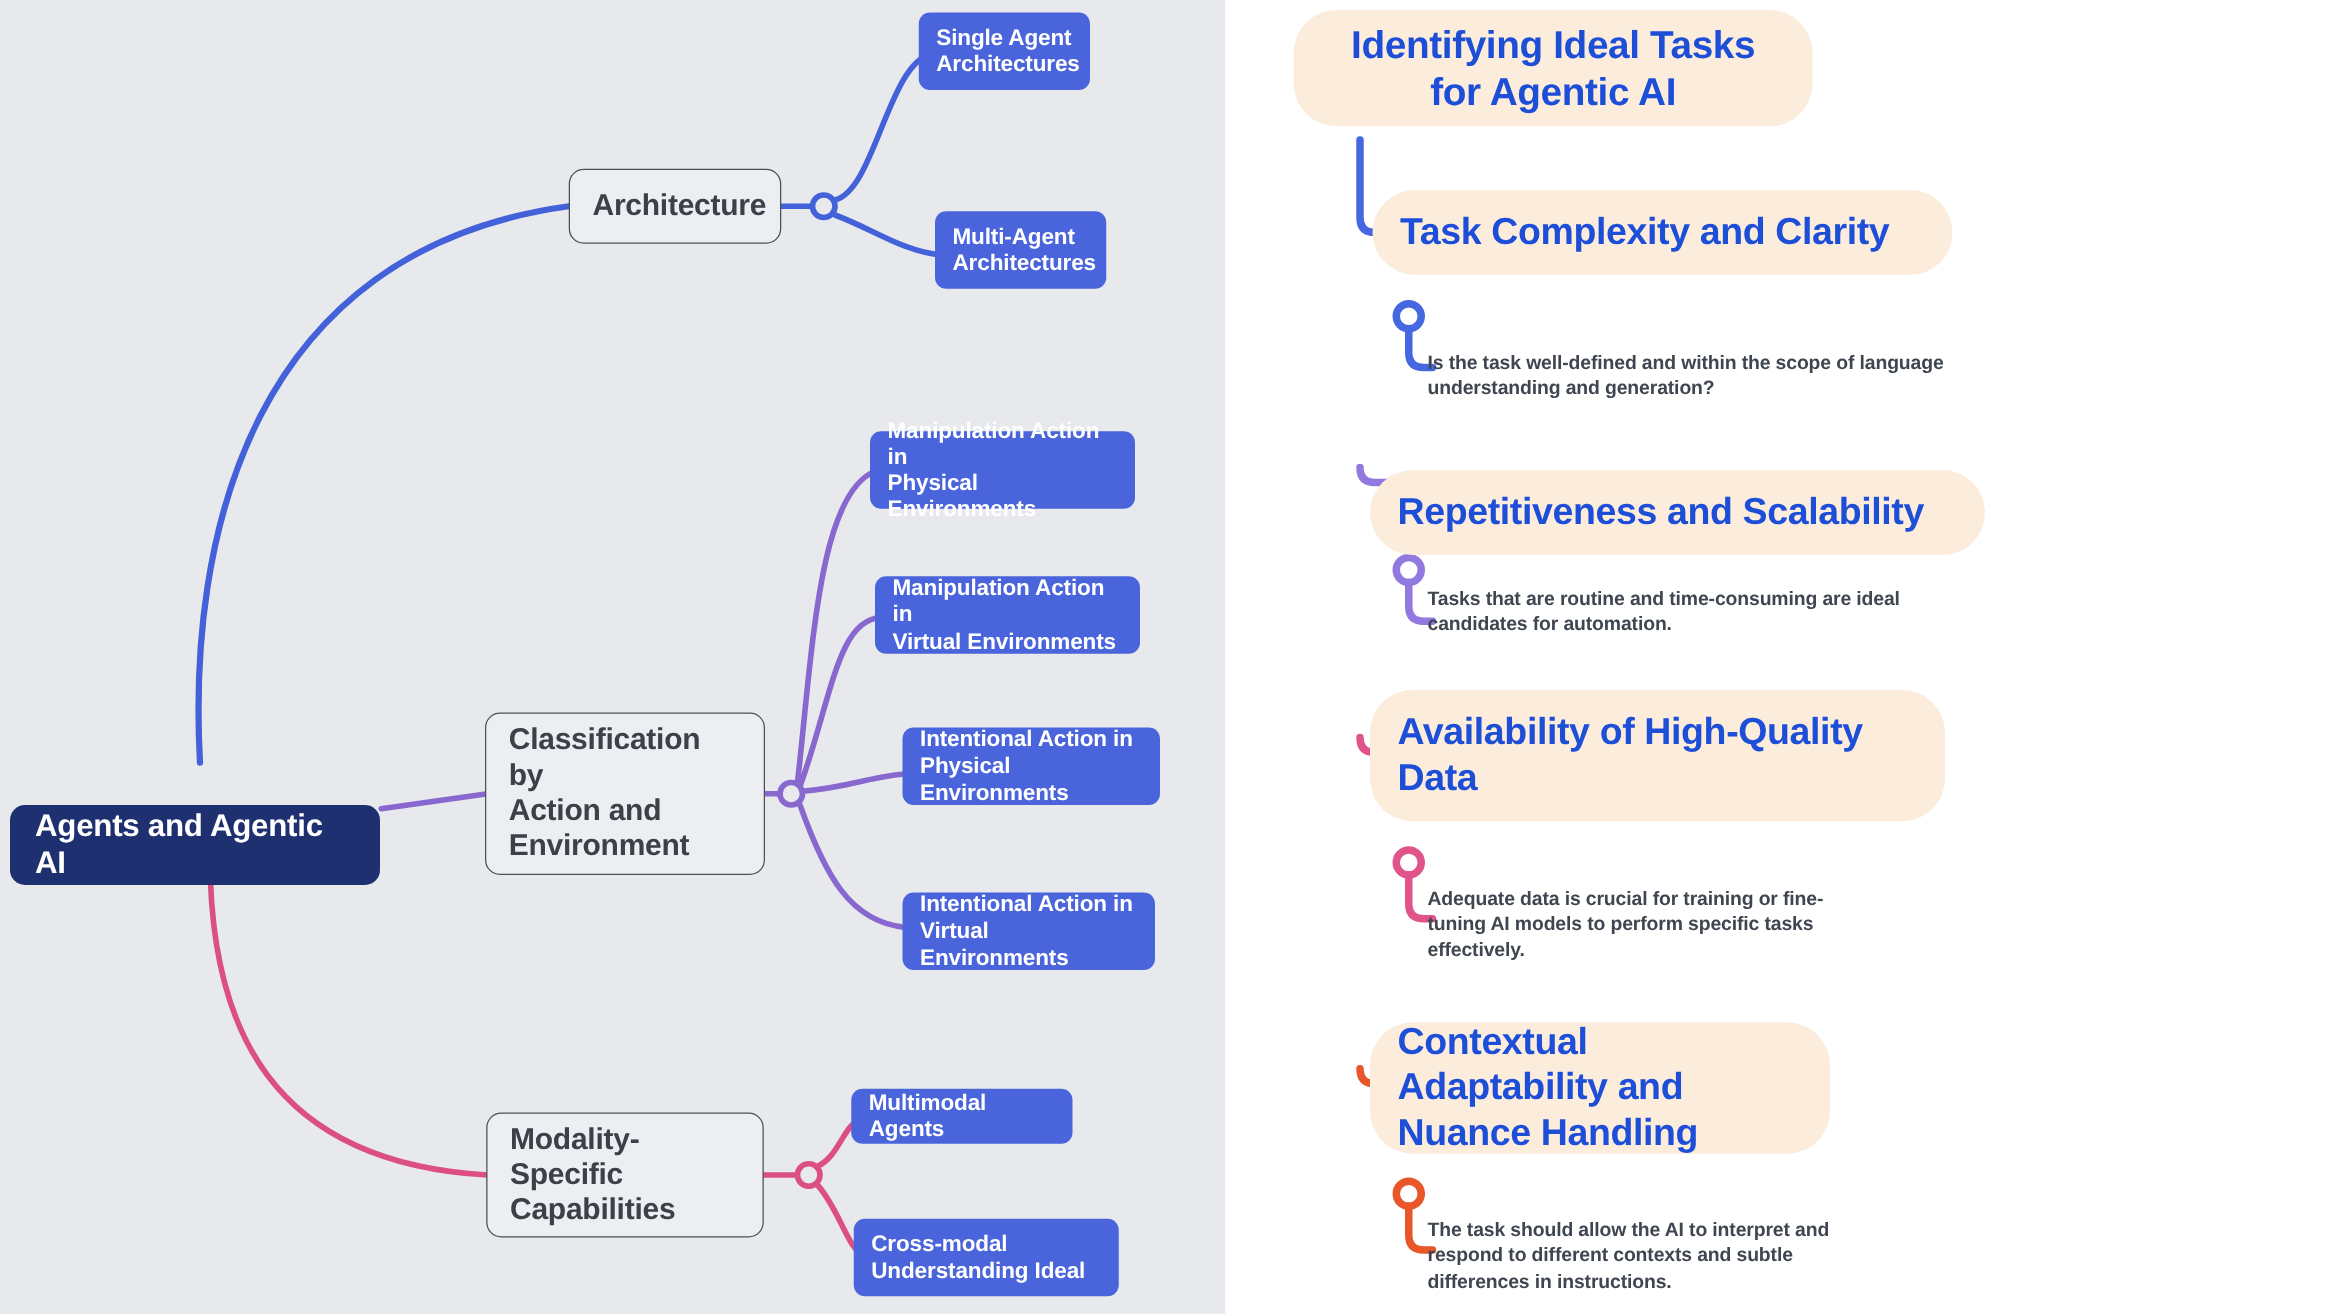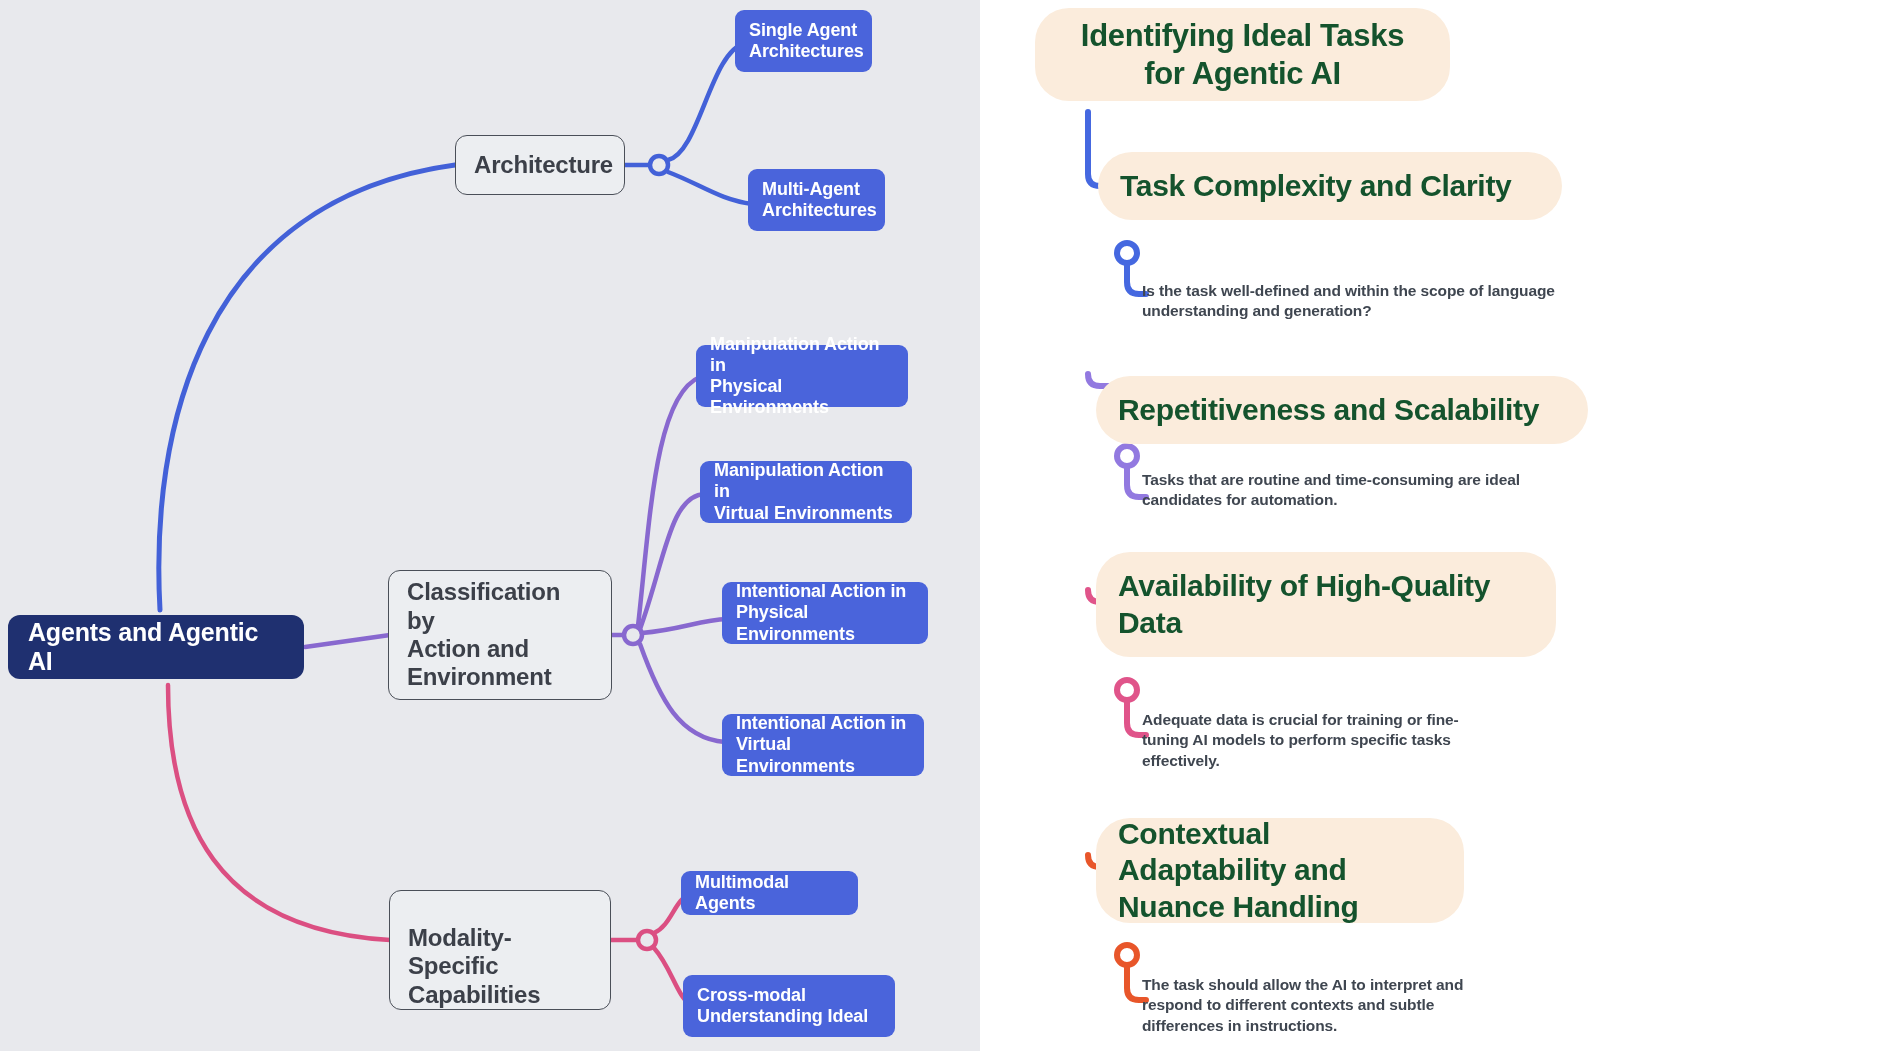--- a/index.html
+++ b/index.html
@@ -89,21 +89,21 @@
   #outline-svg {
     position: absolute;
     left: 0; top: 0;
     width: 900px;
     height: 1051px;
   }
   .ol-node {
     position: absolute;
     box-sizing: border-box;
     background: #fbecdc;
-    color: #14532d;
+    color: #1d4ed8;
     border-radius: 34px;
     display: flex;
     align-items: center;
     line-height: 1.22;
   }
   .ol-title {
     justify-content: center;
     text-align: center;
     font-size: 31px;
     font-weight: bold;
@@ -149,21 +149,21 @@
     <path d="M 640 629 C 665 560 670 495 705 494" fill="none" stroke="#8868cf" stroke-width="4.5" stroke-linecap="round"></path>
     <path d="M 642 633 C 680 630 700 620 727 619" fill="none" stroke="#8868cf" stroke-width="4.5" stroke-linecap="round"></path>
     <path d="M 640 644 C 660 700 680 738 725 742" fill="none" stroke="#8868cf" stroke-width="4.5" stroke-linecap="round"></path>
 
     <path d="M 611 940 L 638 940" fill="none" stroke="#db4f82" stroke-width="4.5" stroke-linecap="round"></path>
     <circle cx="647" cy="940" r="9" fill="#e8e9ed" stroke="#db4f82" stroke-width="4.5"></circle>
     <path d="M 654 933 C 672 925 675 898 690 895" fill="none" stroke="#db4f82" stroke-width="4.5" stroke-linecap="round"></path>
     <path d="M 654 948 C 672 968 678 1000 692 1005" fill="none" stroke="#db4f82" stroke-width="4.5" stroke-linecap="round"></path>
   </svg>
 
-  <div class="mm-node mm-root" style="left:8px; top:615px; width:296px; height:64px;">
+  <div class="mm-node mm-root" style="left:8px; top:644px; width:296px; height:64px;">
     <span>Agents and Agentic AI</span>
   </div>
 
   <div class="mm-node mm-branch" style="left:455px; top:135px; width:170px; height:60px;">
     <span>Architecture</span>
   </div>
   <div class="mm-node mm-leaf" style="left:735px; top:10px; width:137px; height:62px; white-space:pre-line;">
     <span>Single Agent
 Architectures</span>
   </div>
@@ -187,21 +187,21 @@
   </div>
   <div class="mm-node mm-leaf" style="left:722px; top:582px; width:206px; height:62px; white-space:pre-line;">
     <span>Intentional Action in
 Physical Environments</span>
   </div>
   <div class="mm-node mm-leaf" style="left:722px; top:714px; width:202px; height:62px; white-space:pre-line;">
     <span>Intentional Action in
 Virtual Environments</span>
   </div>
 
-  <div class="mm-node mm-branch" style="left:389px; top:890px; width:222px; height:120px; white-space:pre-line;align-items:flex-end;">
+  <div class="mm-node mm-branch" style="left:389px; top:890px; width:222px; height:100px; white-space:pre-line;">
     <span>Modality-Specific
 Capabilities</span>
   </div>
   <div class="mm-node mm-leaf" style="left:681px; top:871px; width:177px; height:44px;">
     <span>Multimodal Agents</span>
   </div>
   <div class="mm-node mm-leaf" style="left:683px; top:975px; width:212px; height:62px; white-space:pre-line;">
     <span>Cross-modal
 Understanding Ideal</span>
   </div>

